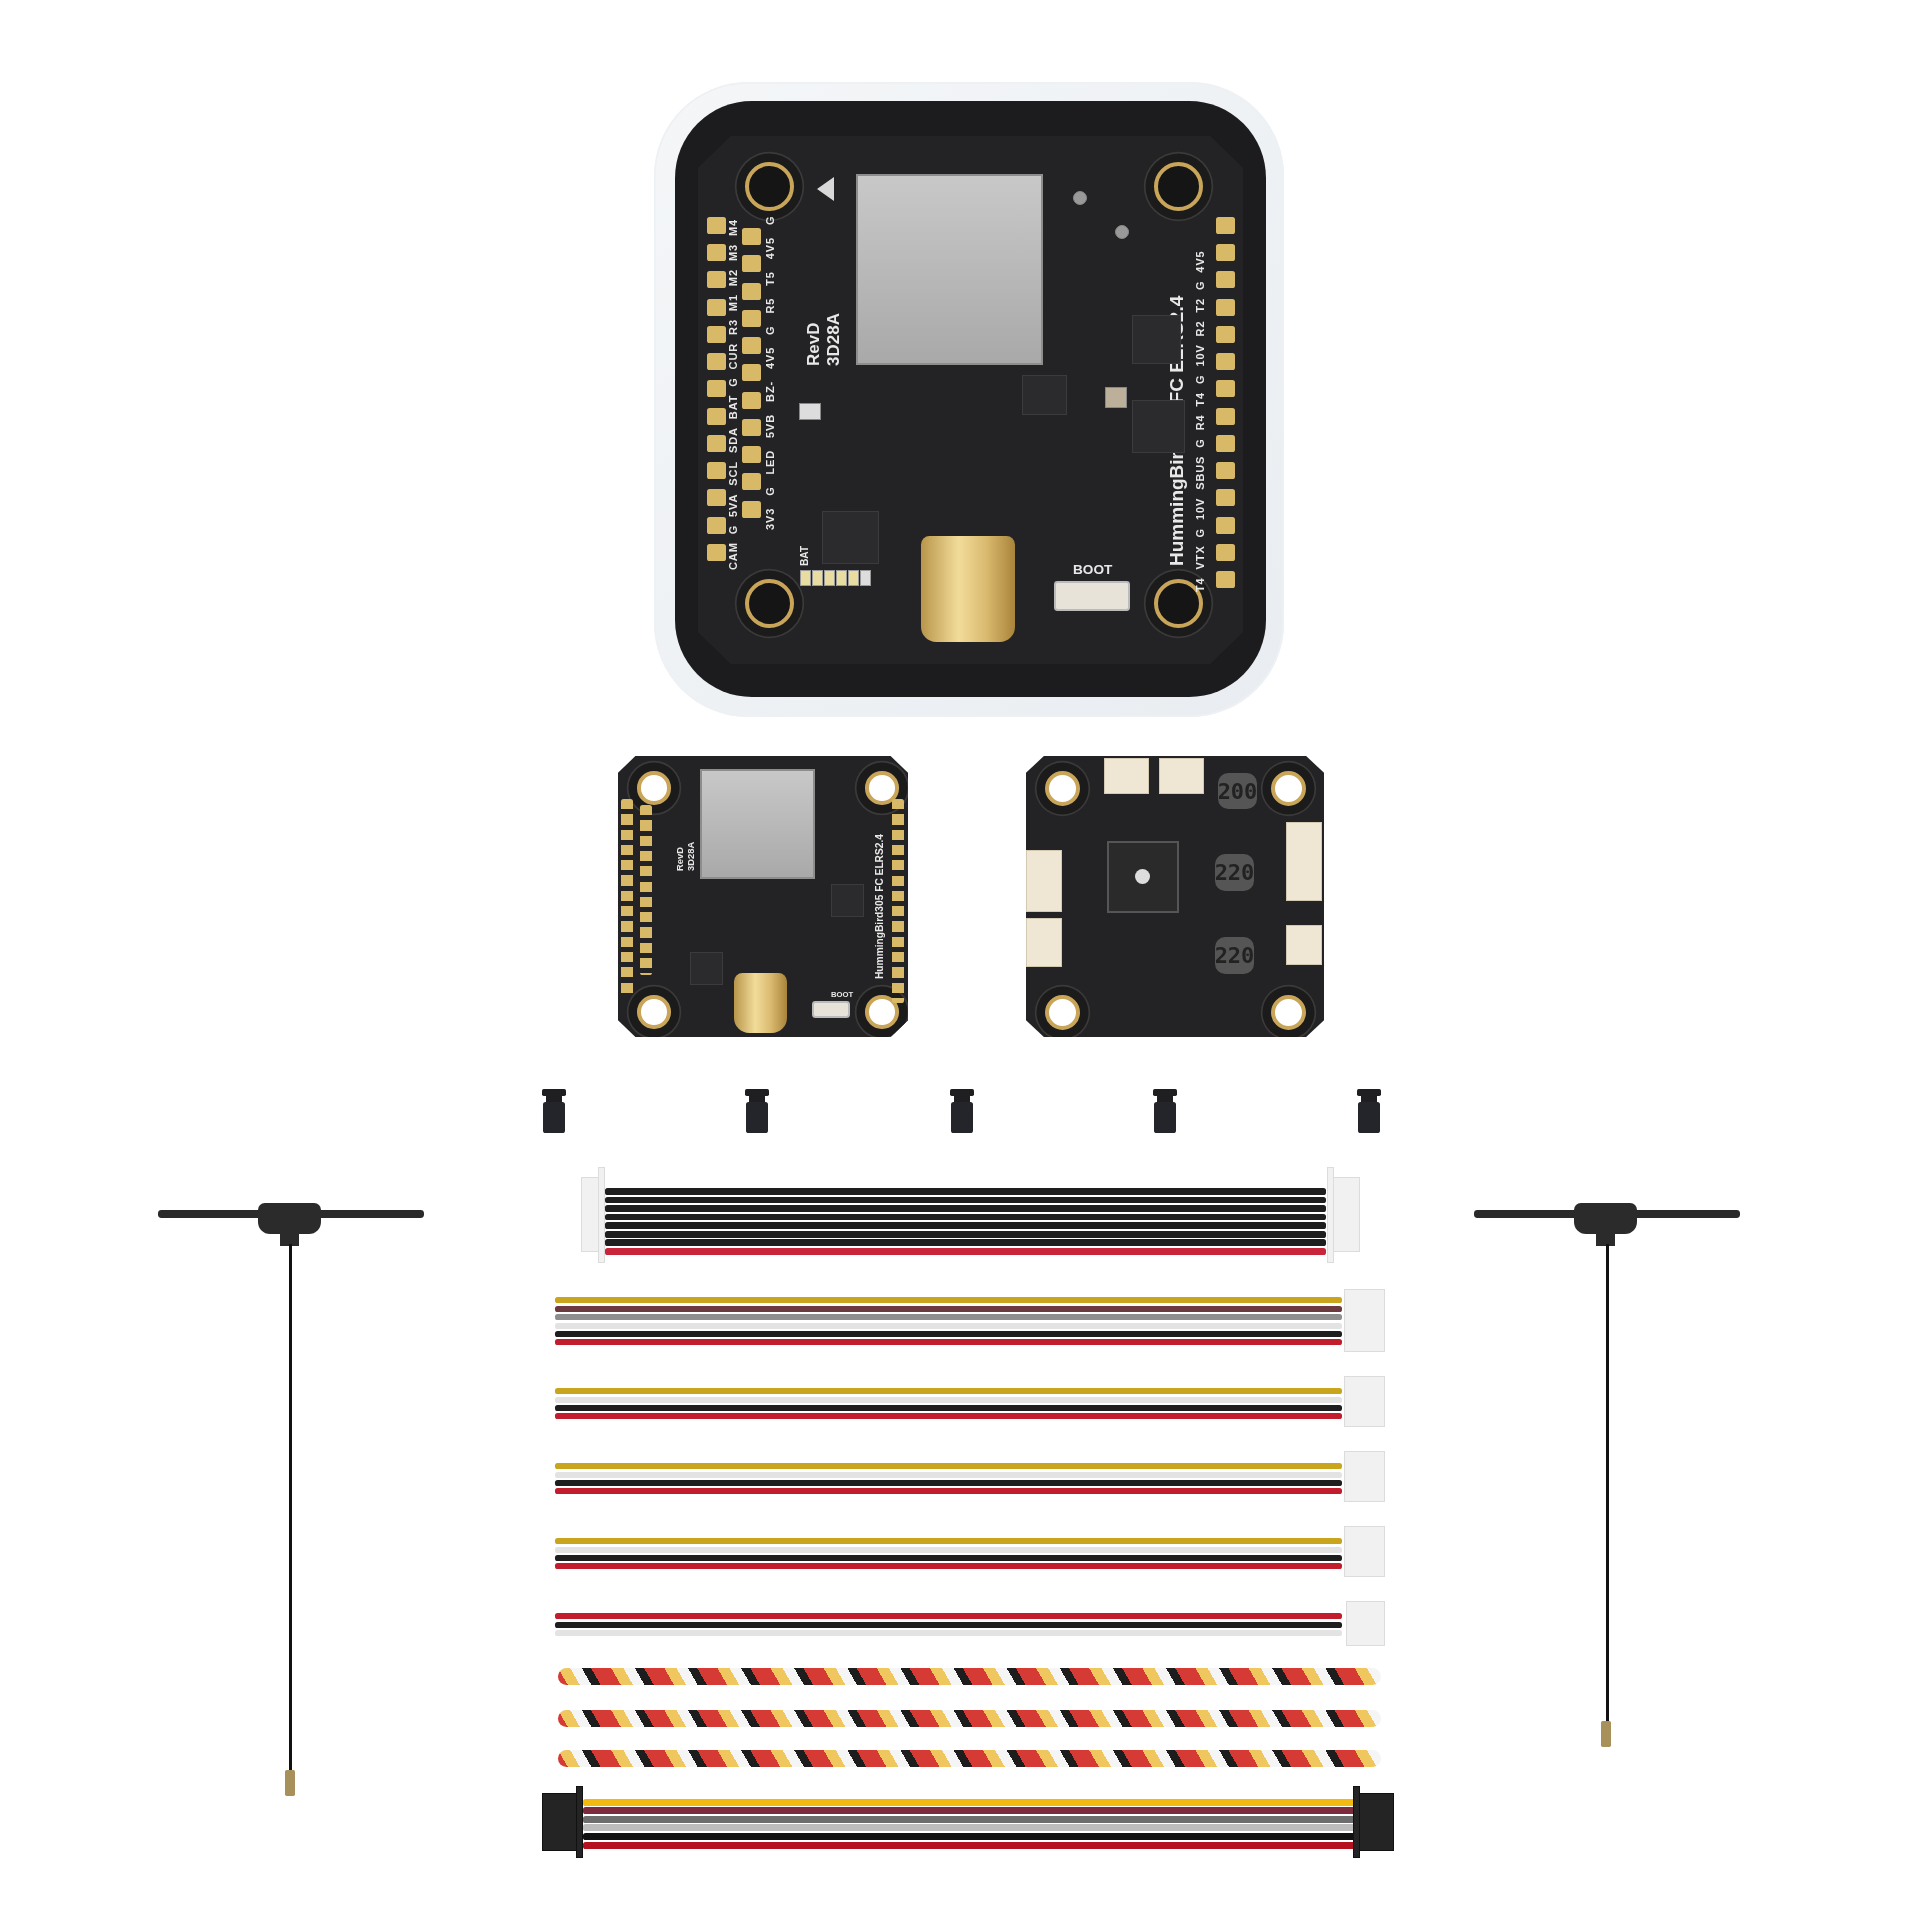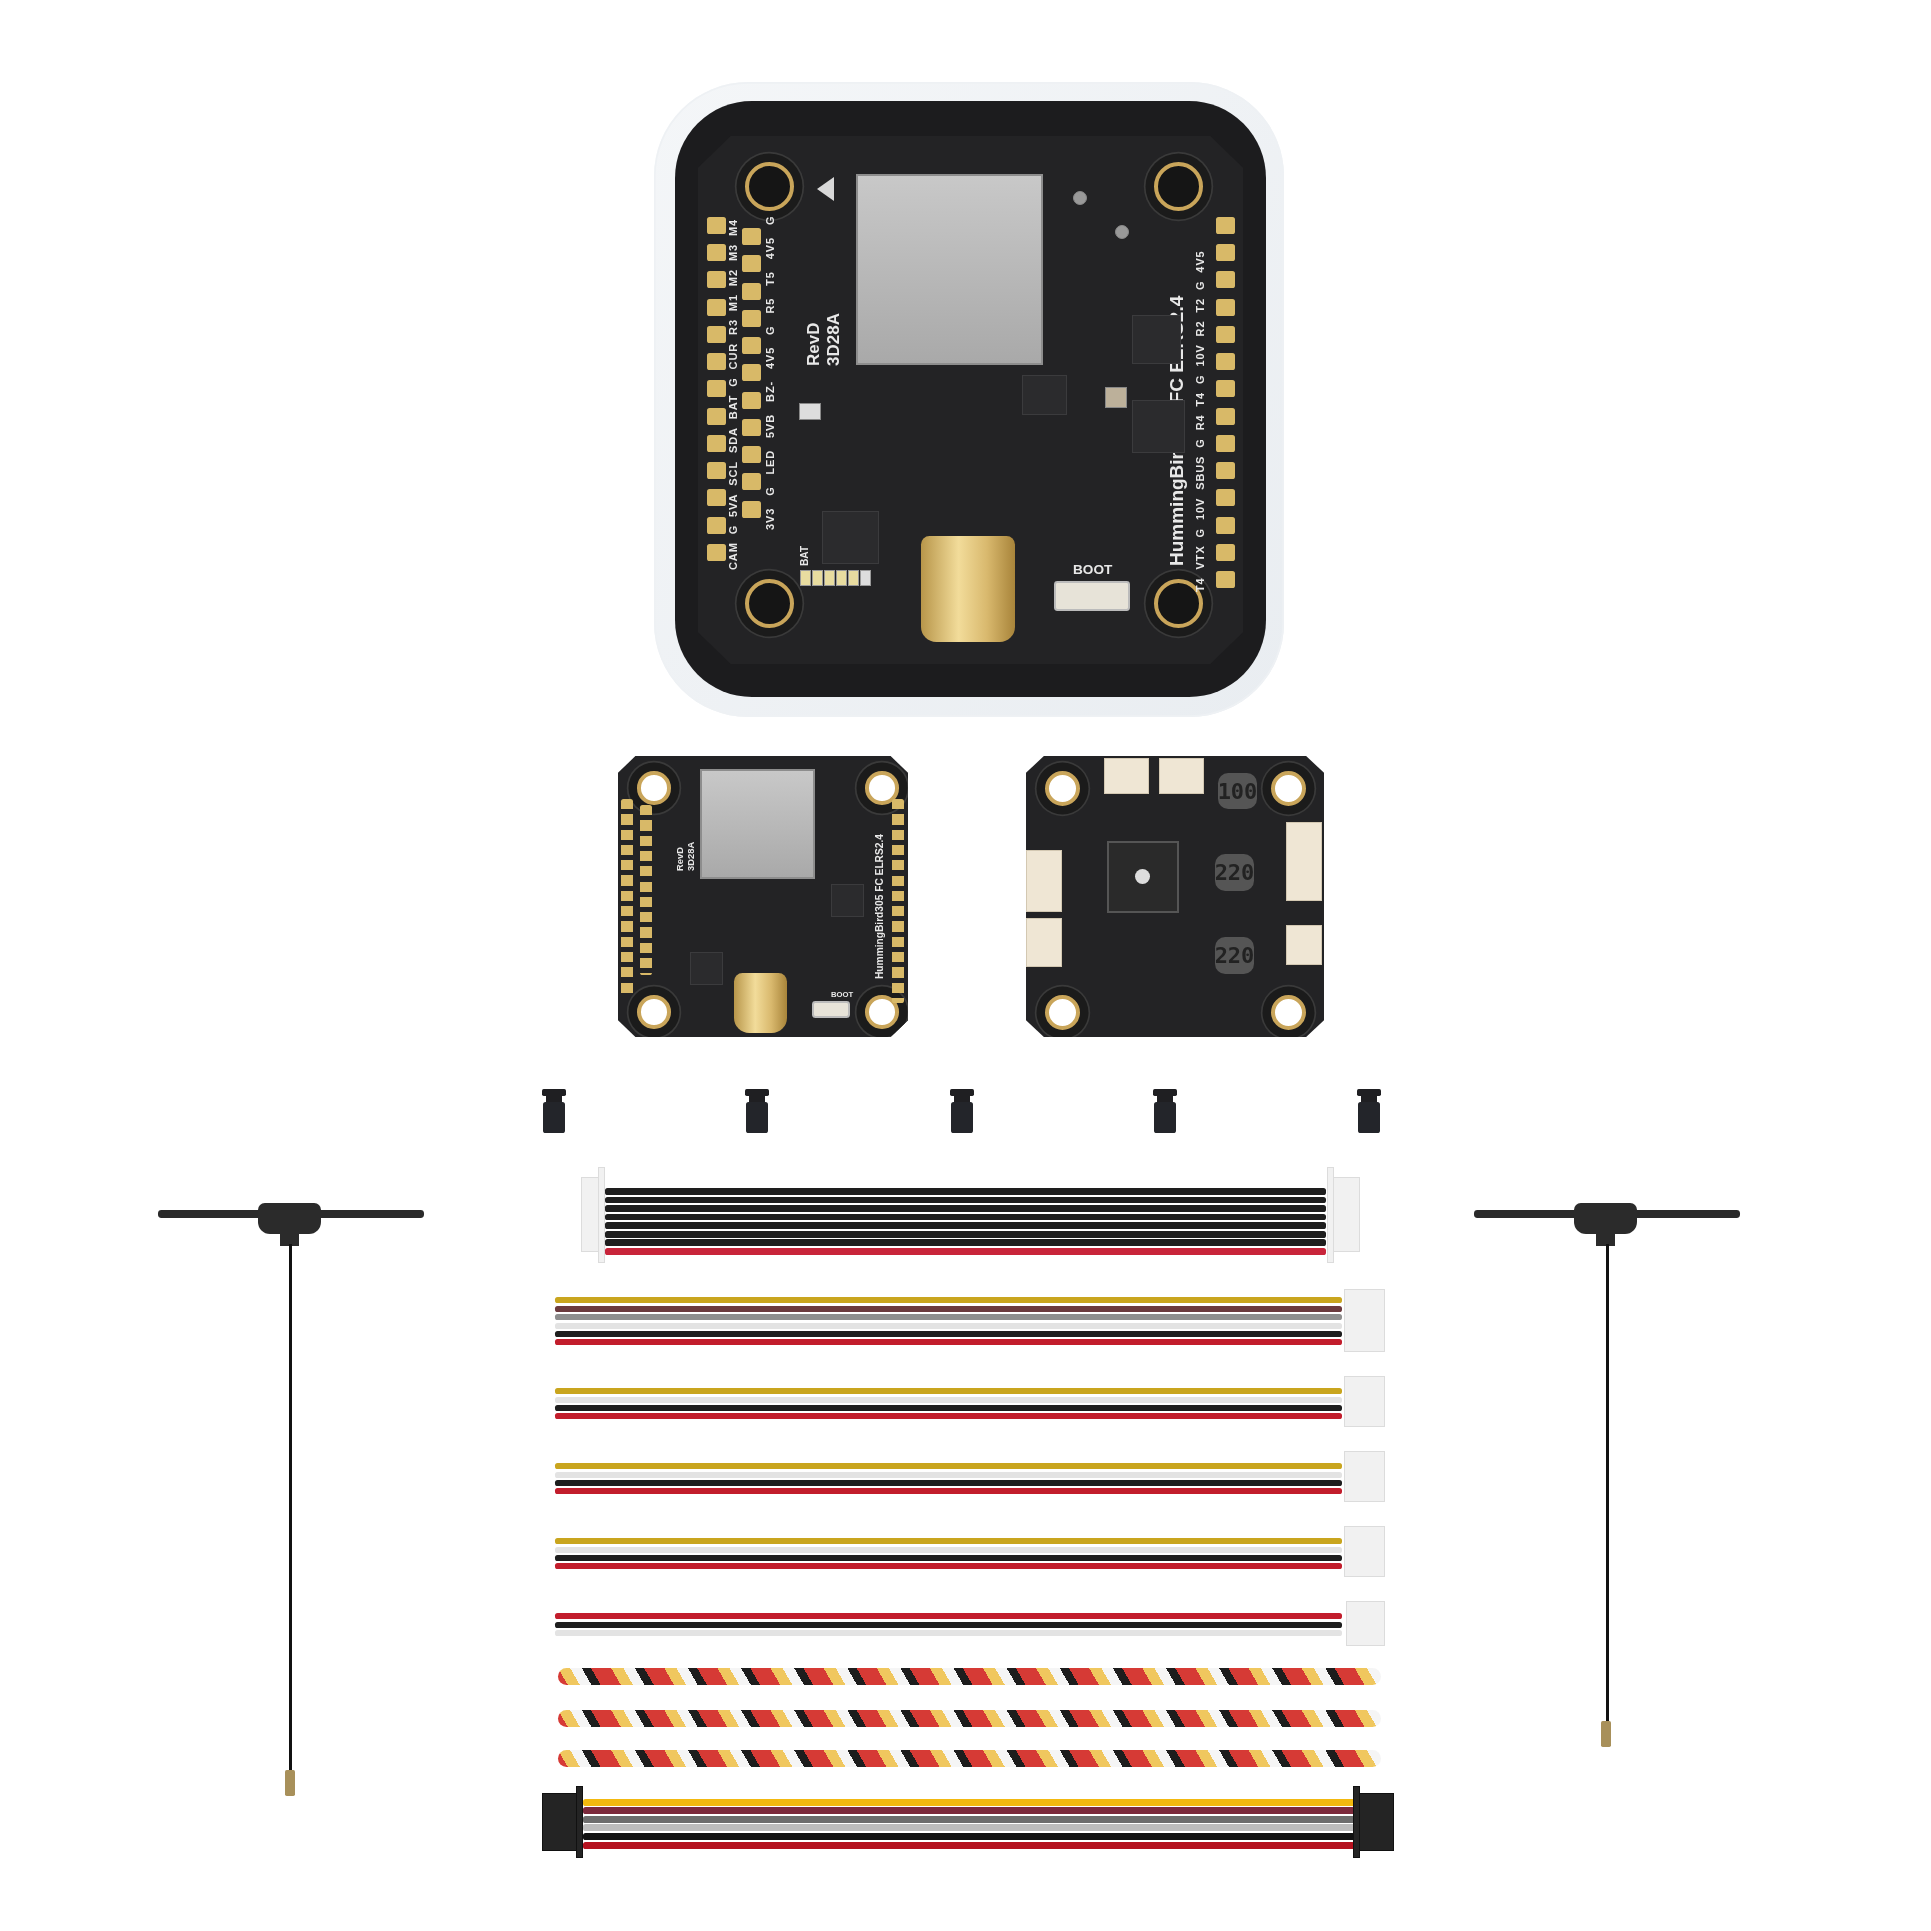--- a/index.html
+++ b/index.html
@@ -221,21 +221,21 @@
   <div class="hole white" style="left:245px;top:239px;width:27px;height:27px;"></div>
   <div class="jst" style="left:78px;top:1.7px;width:43px;height:34px;"></div>
   <div class="jst" style="left:133px;top:1.7px;width:43px;height:34px;"></div>
   <div class="jst" style="left:0px;top:94px;width:34px;height:60px;"></div>
   <div class="jst" style="left:0px;top:162px;width:34px;height:47px;"></div>
   <div class="jst" style="left:260px;top:66px;width:34px;height:77px;"></div>
   <div class="jst" style="left:260px;top:169px;width:34px;height:38px;"></div>
   <div class="mcu" style="left:81px;top:85px;width:68px;height:68px;">
     <div style="position:absolute;left:25.6px;top:25.6px;width:15.3px;height:15.3px;border-radius:50%;background:#ddd;"></div>
   </div>
-  <div class="inductor" style="left:192px;top:17px;width:39px;height:36px;">100</div>
+  <div class="inductor" style="left:192px;top:17px;width:39px;height:36px;">200</div>
   <div class="inductor" style="left:189px;top:98px;width:39px;height:37px;">220</div>
   <div class="inductor" style="left:189px;top:181px;width:39px;height:37px;">220</div>
 </div>
 
 <div>
   <div class="grommet" style="left:542px;top:1089px;">
       <div class="cap"></div>
       <div class="neck"></div>
       <div class="body"></div>
     </div>

